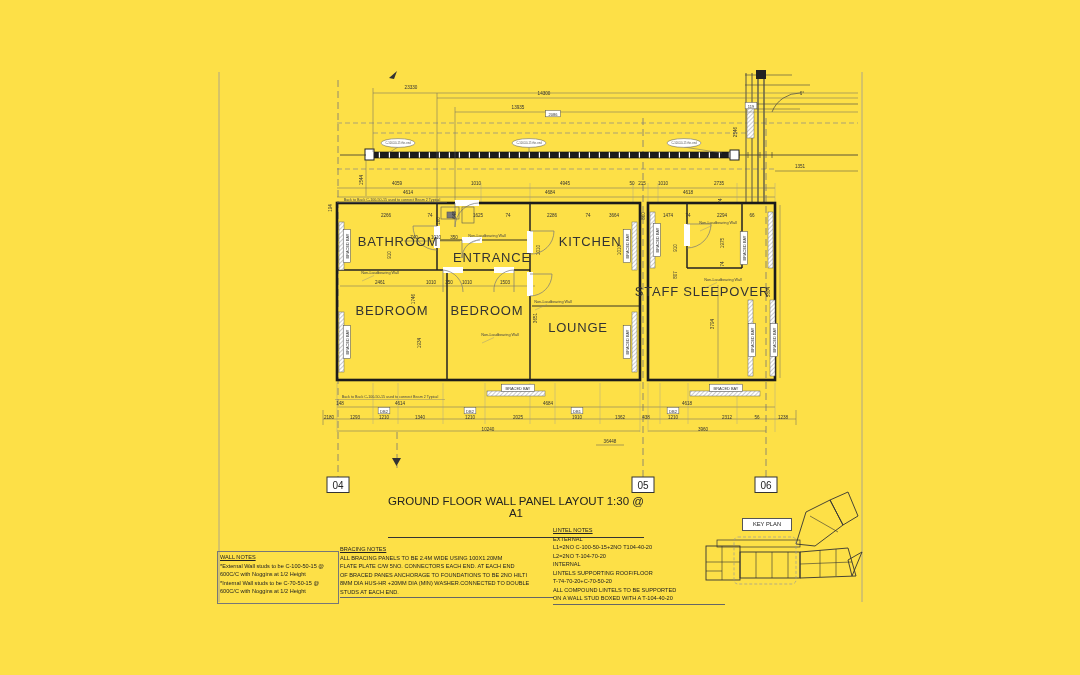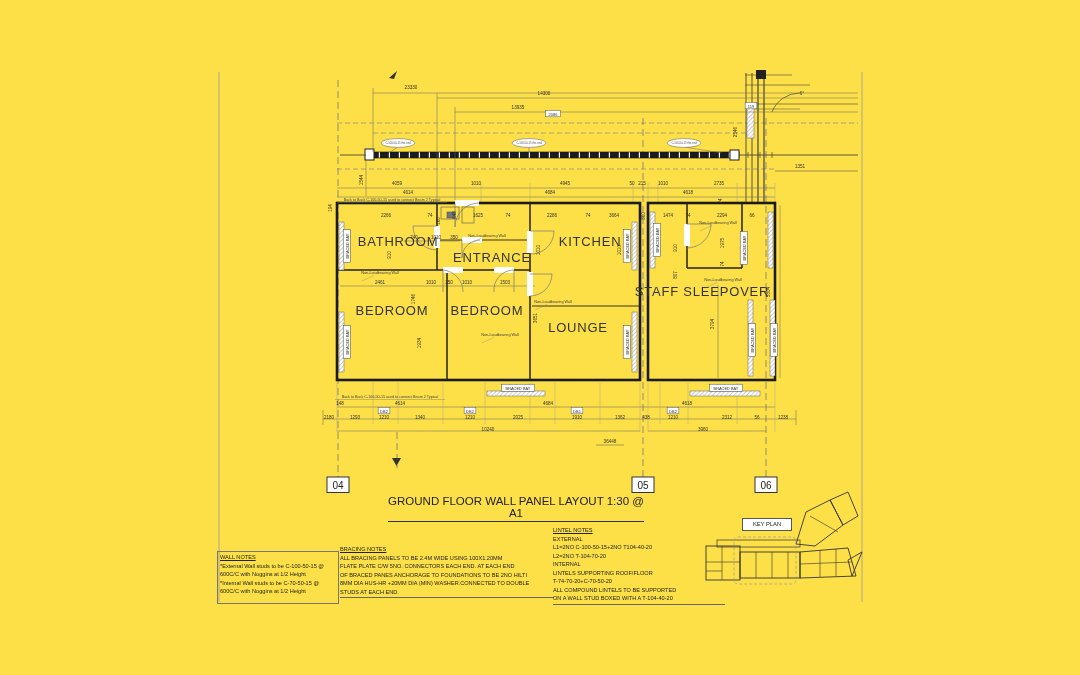--- a/index.html
+++ b/index.html
@@ -9,21 +9,21 @@
   .room{font-size:13px;letter-spacing:.8px;text-anchor:middle;fill:#333;}
   .dim{font-size:4.6px;text-anchor:middle;fill:#333;}
   .tagtxt{font-size:4px;text-anchor:middle;fill:#333;}
   .bb{font-size:3.9px;text-anchor:middle;fill:#333;}
   .nlw{font-size:3.8px;text-anchor:middle;fill:#444;}
   .co{font-size:2.7px;text-anchor:middle;fill:#555;}
   .bn{font-size:3.7px;text-anchor:middle;fill:#444;}
   .grid{font-size:10px;text-anchor:middle;fill:#222;}
   .ang{font-size:4.5px;text-anchor:middle;fill:#333;}
   .sheet-title{position:absolute;left:388px;top:495px;width:256px;text-align:center;
-               font-size:11.5px;color:#222;border-bottom:1.2px solid #333;padding-bottom:2px;}
+               font-size:11.5px;color:#222;border-bottom:1.2px solid #333;padding-bottom:18px;}
   .note{position:absolute;font-size:5.6px;line-height:1.52;color:#222;}
   .note .nt{text-decoration:underline;display:block;}
   #wall-notes{left:217px;top:551px;width:116px;height:49px;border:.6px solid #777;padding:1px 2px;}
   #bracing-notes{left:340px;top:545px;width:214px;border-bottom:.6px solid #666;padding-bottom:1px;text-transform:uppercase;}
   #lintel-notes{left:553px;top:526px;width:172px;border-bottom:.6px solid #666;padding-bottom:1px;text-transform:uppercase;}
   #keyplan-label{position:absolute;left:742px;top:518px;width:48px;height:11px;border:.7px solid #555;
                  font-size:5.8px;text-align:center;line-height:11px;background:#fff;}
 </style>
 </head>
 <body>

